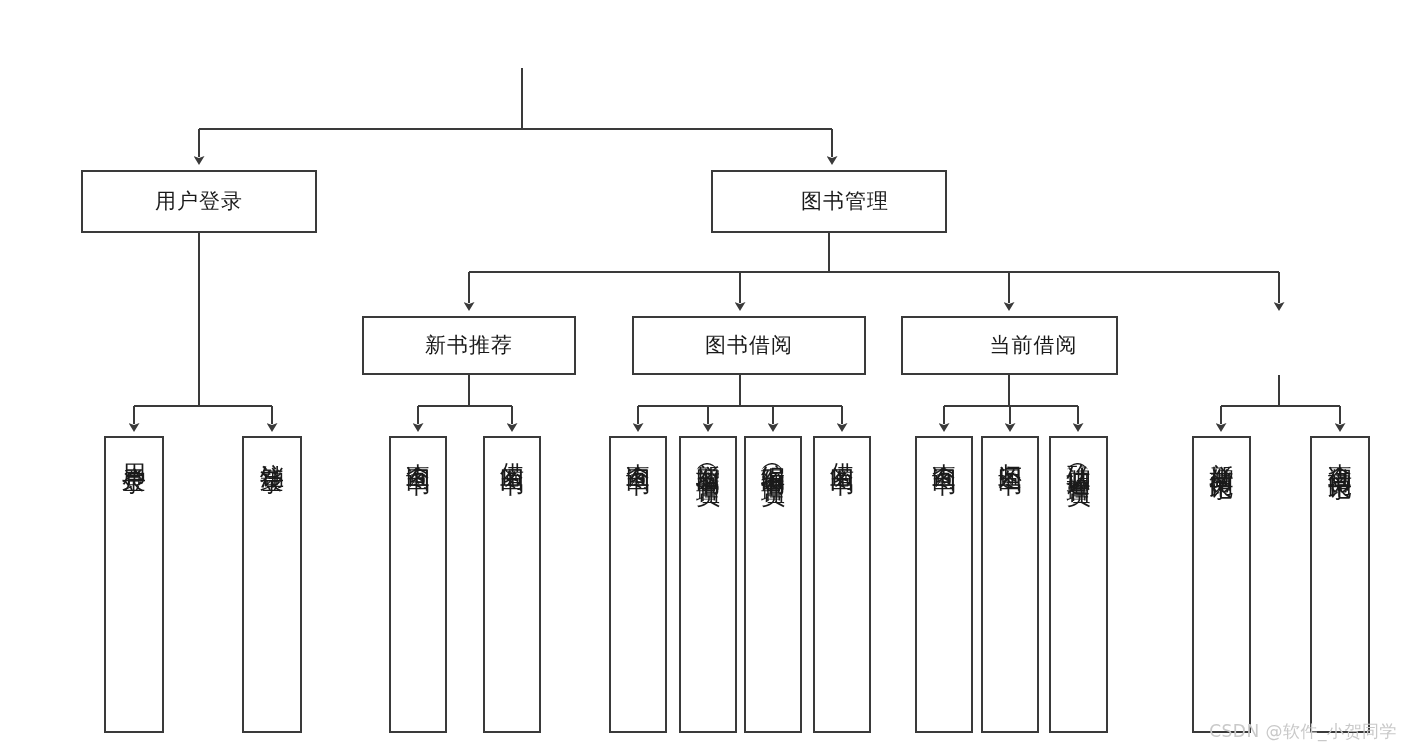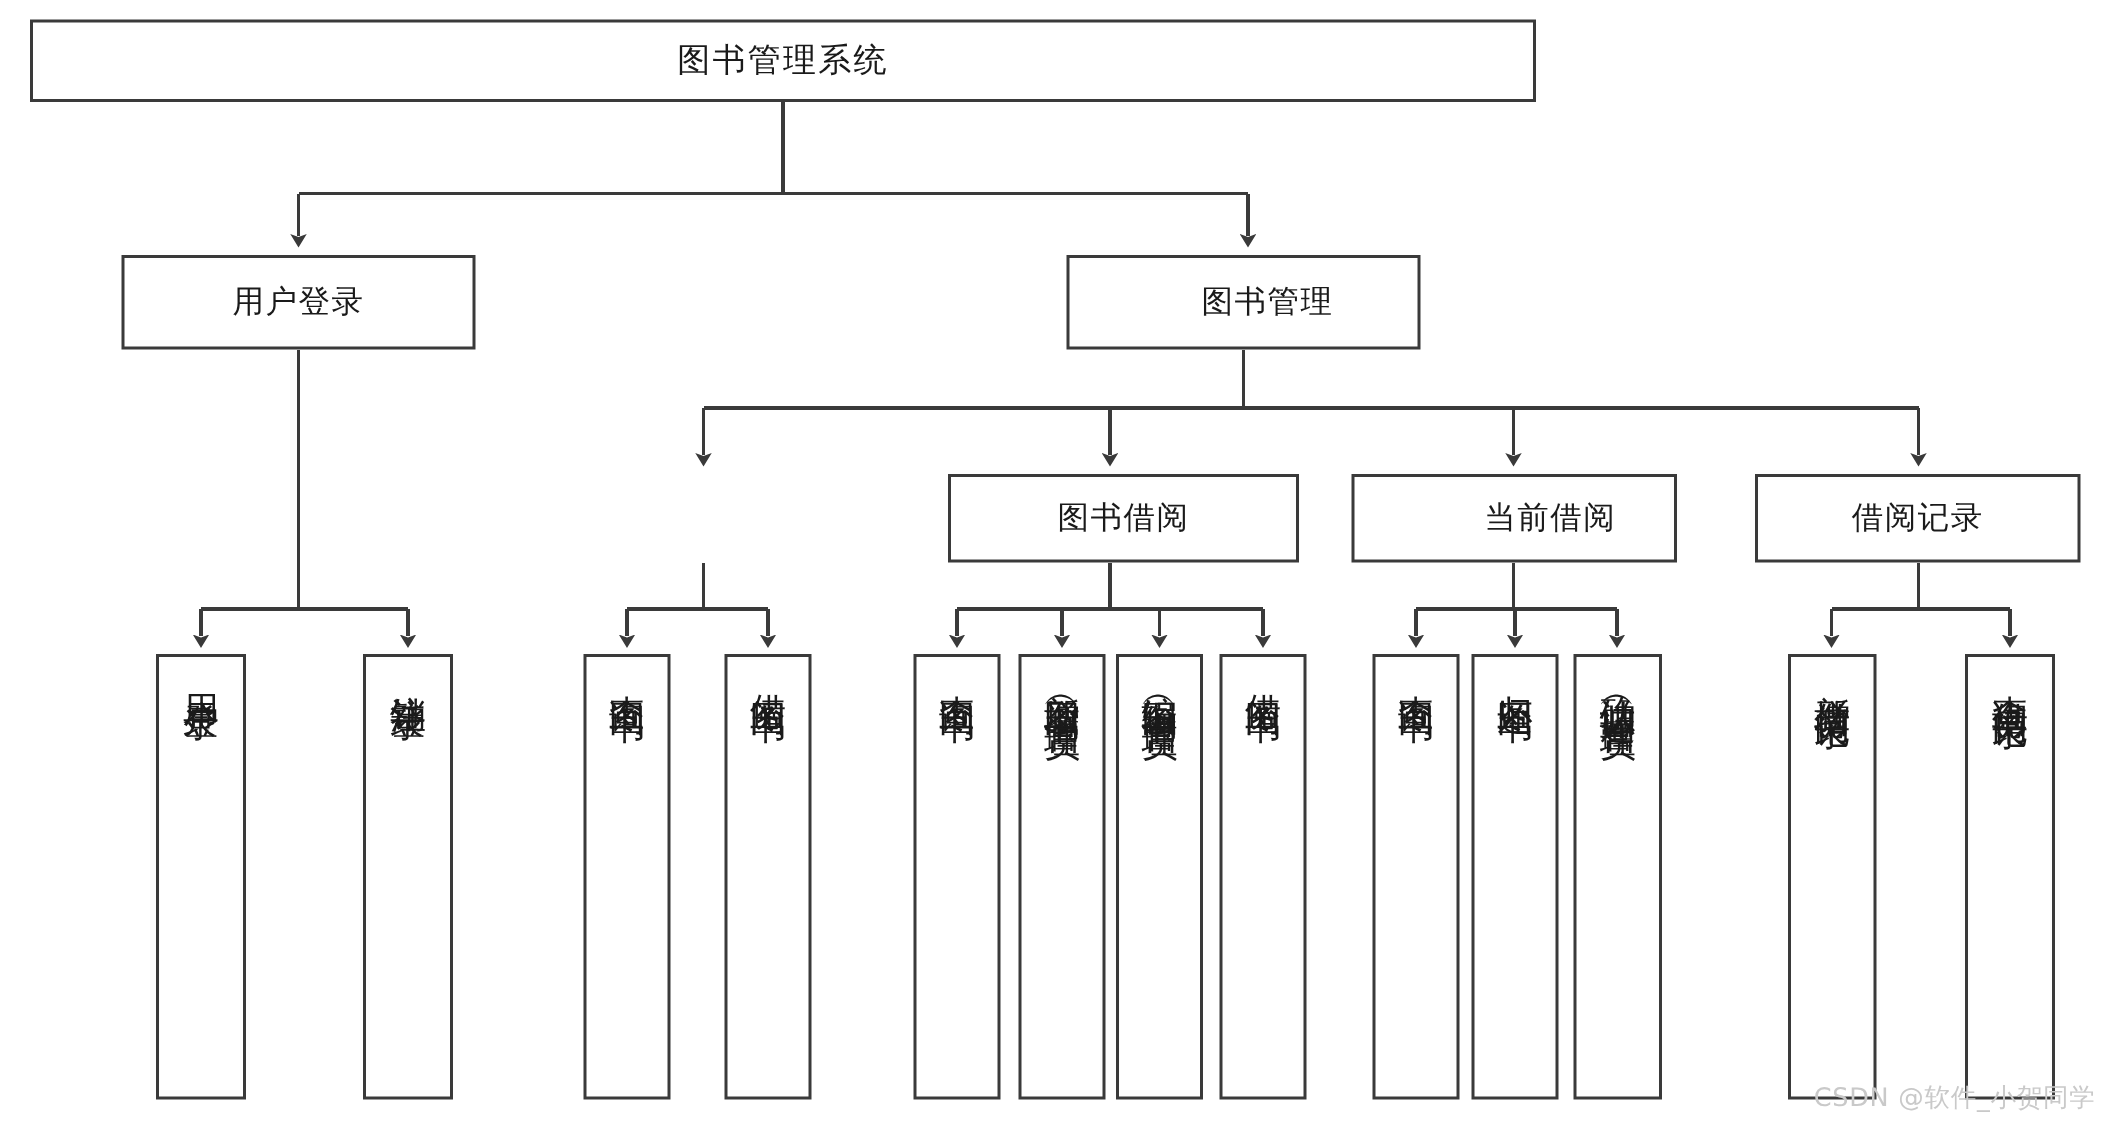--- a/index.html
+++ b/index.html
@@ -124,40 +124,37 @@
       <path d="M1010,406 L1010,424" marker-end="url(#arrow)"></path>
       <path d="M1078,406 L1078,424" marker-end="url(#arrow)"></path>
 
       <path d="M1279,375 L1279,406"></path>
       <path d="M1221,406 L1340,406"></path>
       <path d="M1221,406 L1221,424" marker-end="url(#arrow)"></path>
       <path d="M1340,406 L1340,424" marker-end="url(#arrow)"></path>
     </g>
   </svg>
 
-  <div class="node h root" style="left:20px;top:13px;width:1004px;height:55px;">
-    <span class="label">图书管理系统</span>
-  </div>
 
   <div class="node h" style="left:81px;top:170px;width:236px;height:63px;">
     <span class="label">用户登录</span>
   </div>
   <div class="node h" style="left:711px;top:170px;width:236px;height:63px;padding-left:32px;">
     <span class="label">图书管理</span>
   </div>
 
+  <div class="node h" style="left:362px;top:316px;width:214px;height:59px;">
+    <span class="label">新书推荐</span>
+  </div>
   <div class="node h" style="left:632px;top:316px;width:234px;height:59px;">
     <span class="label">图书借阅</span>
   </div>
   <div class="node h" style="left:901px;top:316px;width:217px;height:59px;padding-left:48px;">
     <span class="label">当前借阅</span>
   </div>
-  <div class="node h" style="left:1170px;top:316px;width:217px;height:59px;">
-    <span class="label">借阅记录</span>
-  </div>
 
   <div class="node v" style="left:104px;top:436px;width:60px;height:297px;">
     <span class="label">用户登录</span>
   </div>
   <div class="node v" style="left:242px;top:436px;width:60px;height:297px;">
     <span class="label">注销登录</span>
   </div>
 
   <div class="node v" style="left:389px;top:436px;width:58px;height:297px;">
     <span class="label">查询图书</span>

